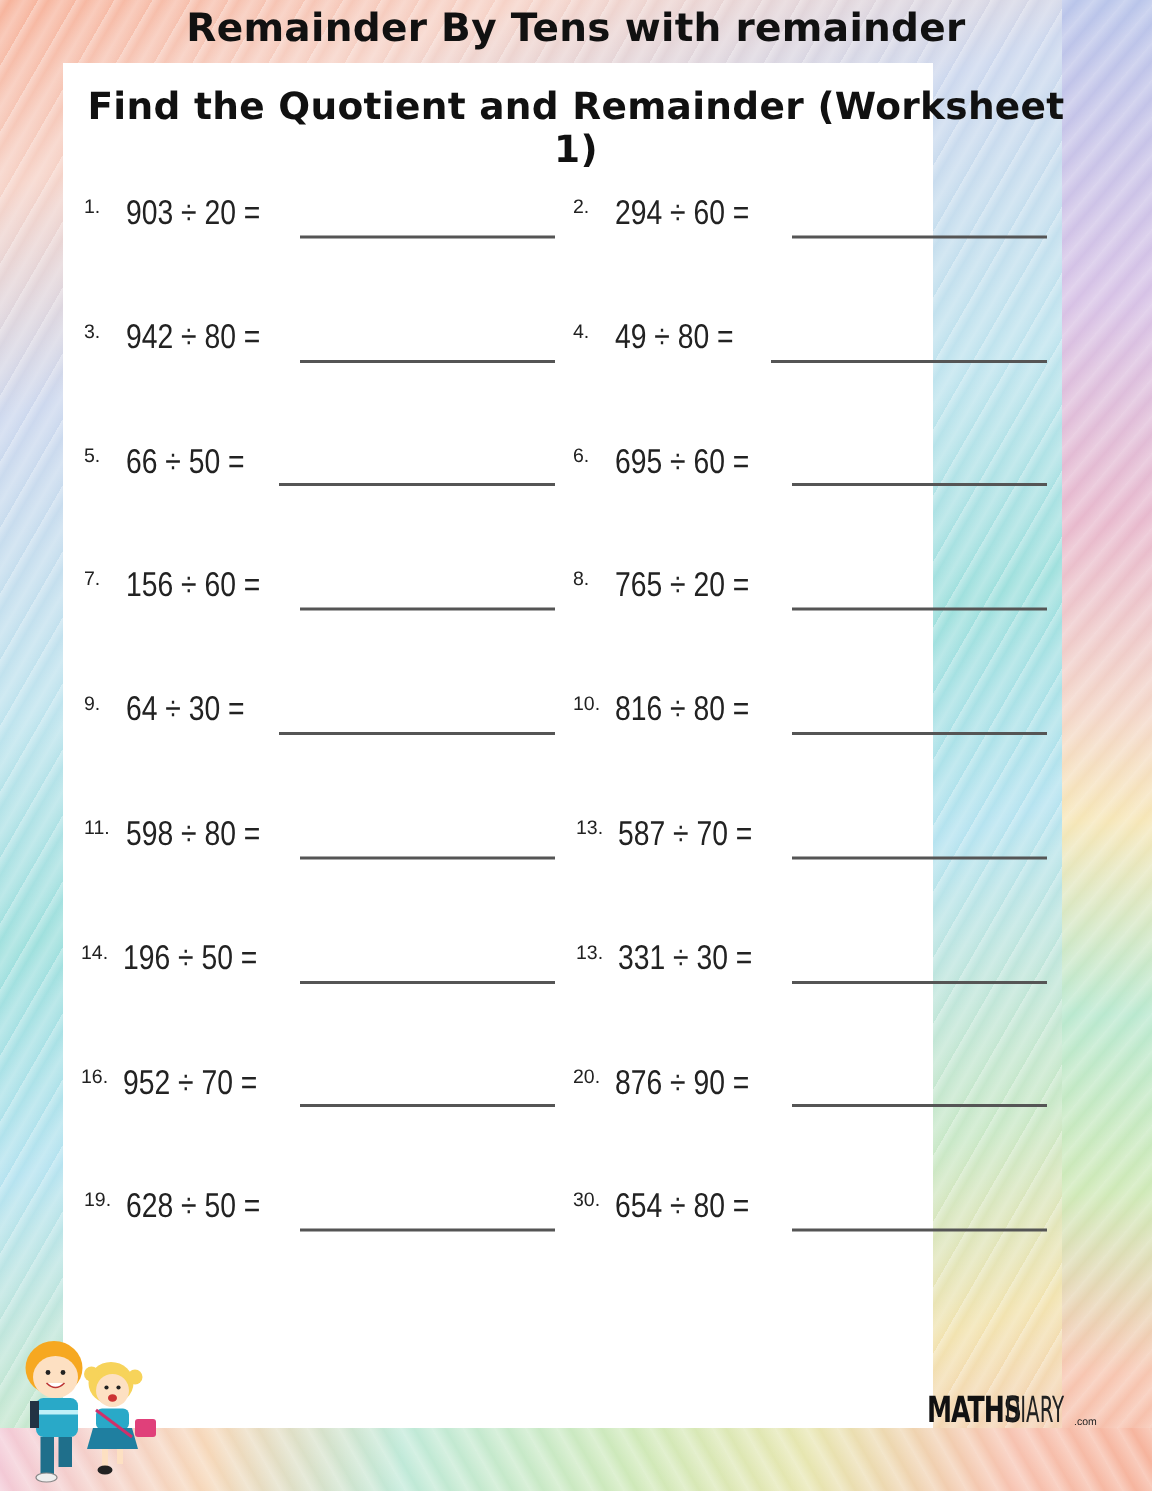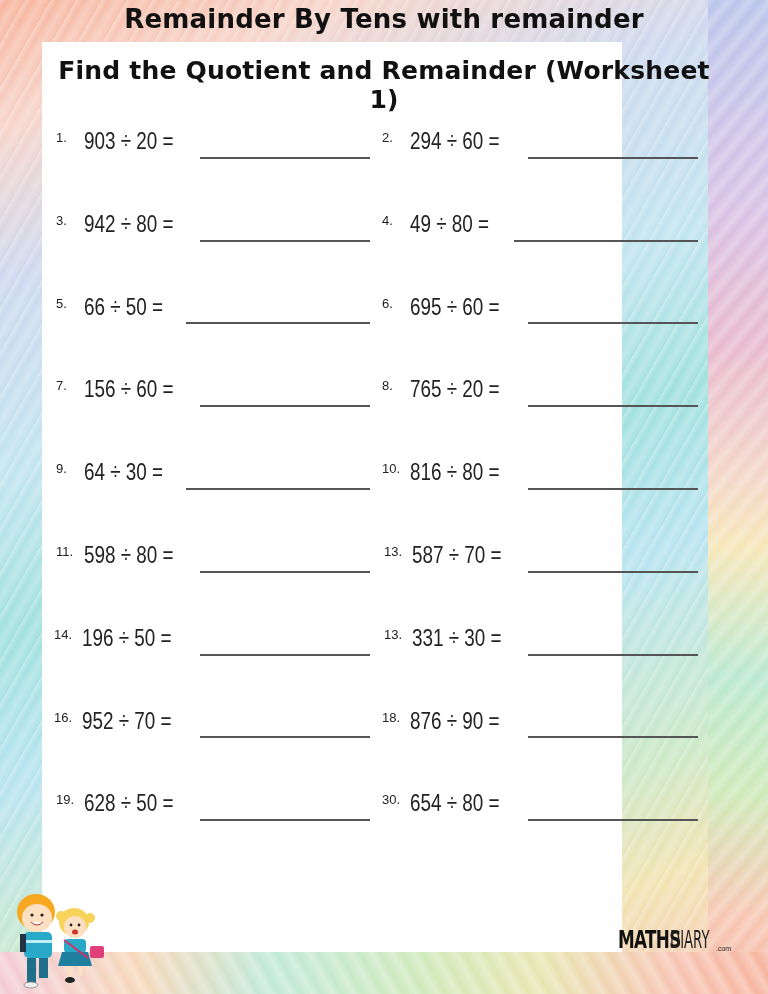--- a/index.html
+++ b/index.html
@@ -161,21 +161,21 @@
       <span class="pnum">13.</span>
       <span class="expr">331 ÷ 30 =</span>
       <div class="answer-line"></div>
     </div>
     <div class="problem right">
       <span class="pnum">16.</span>
       <span class="expr">952 ÷ 70 =</span>
       <div class="answer-line"></div>
     </div>
     <div class="problem right">
-      <span class="pnum">18.</span>
+      <span class="pnum">20.</span>
       <span class="expr">876 ÷ 90 =</span>
       <div class="answer-line"></div>
     </div>
     <div class="problem left">
       <span class="pnum">19.</span>
       <span class="expr">628 ÷ 50 =</span>
       <div class="answer-line"></div>
     </div>
     <div class="problem right">
       <span class="pnum">30.</span>

